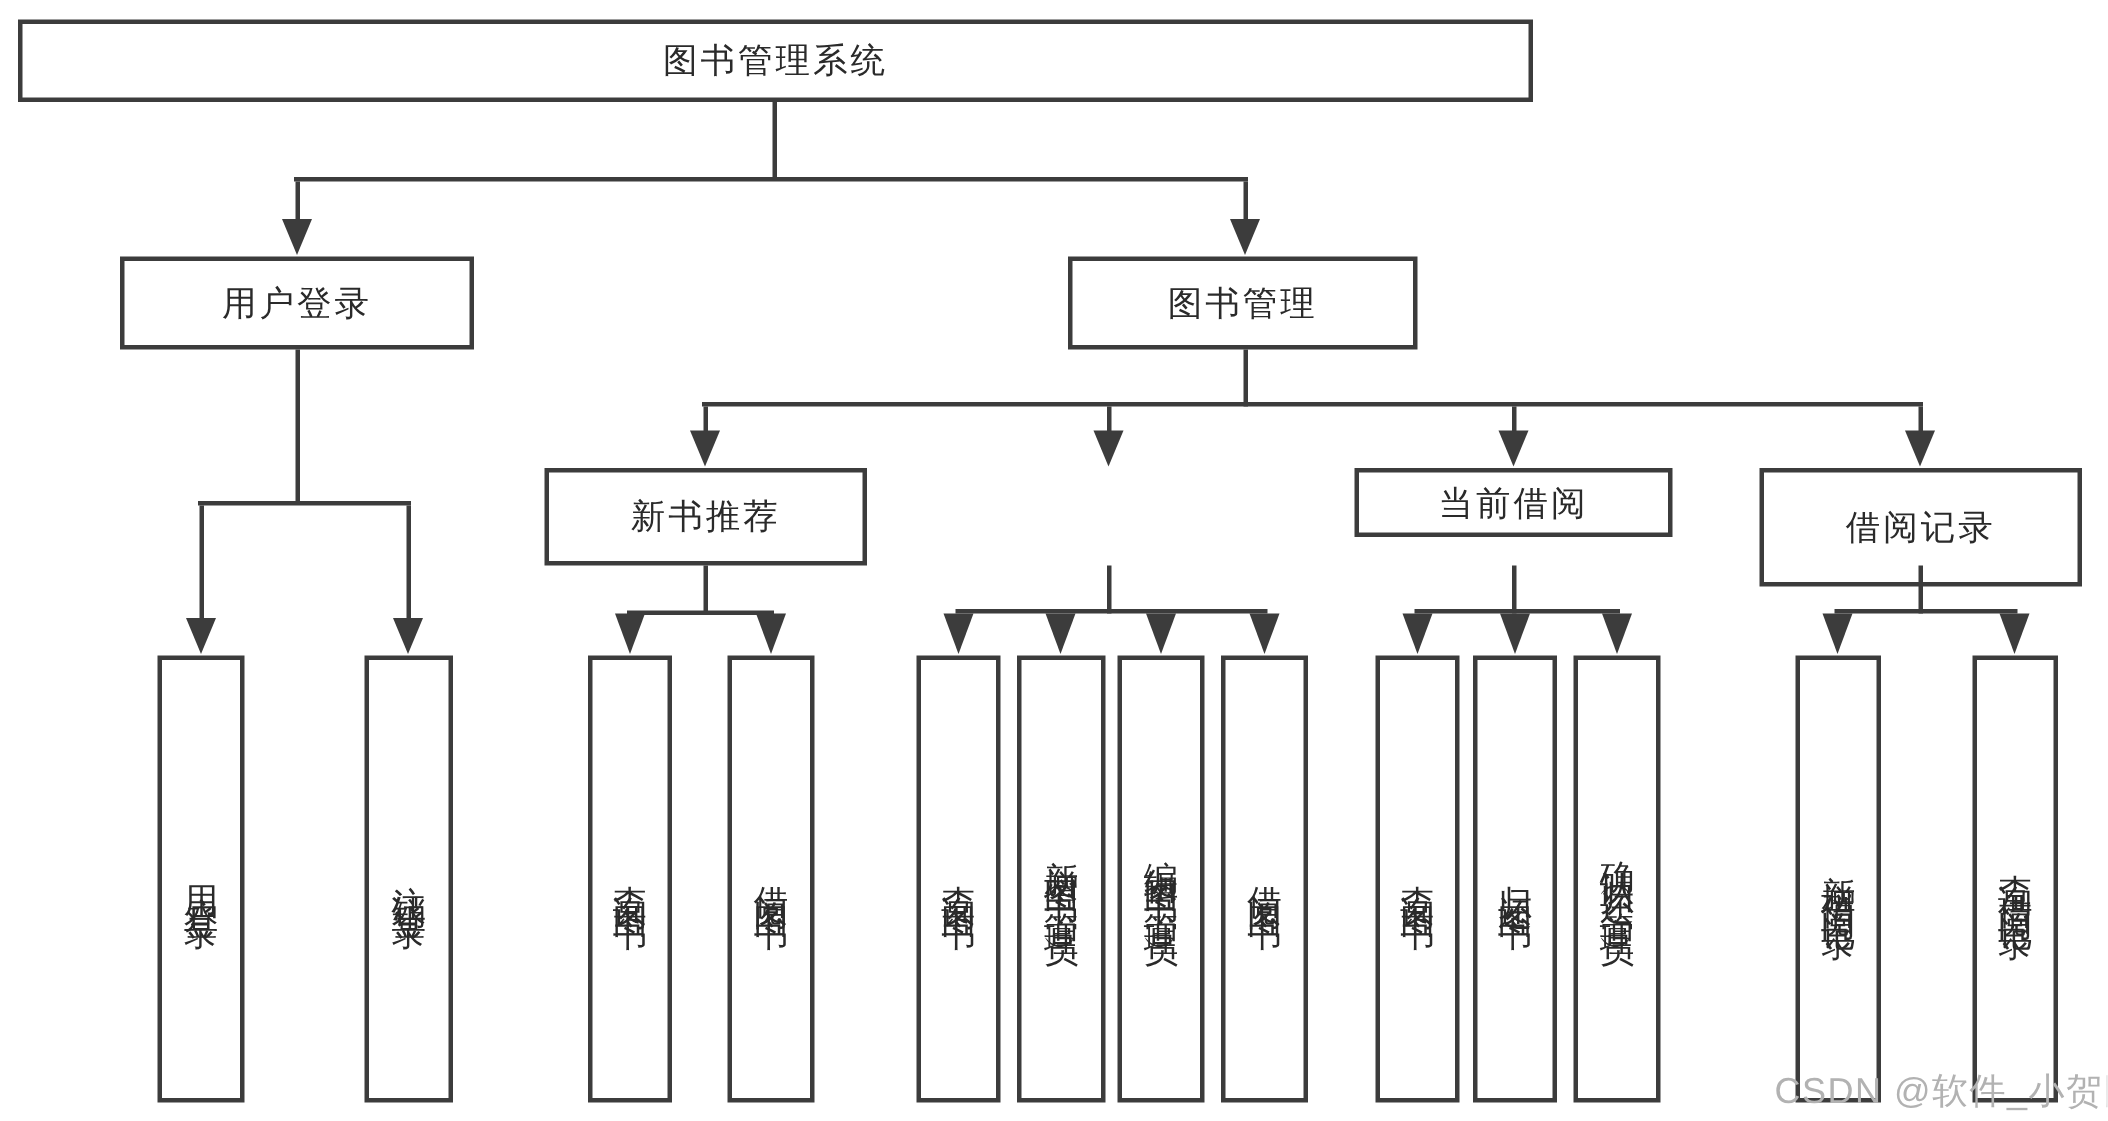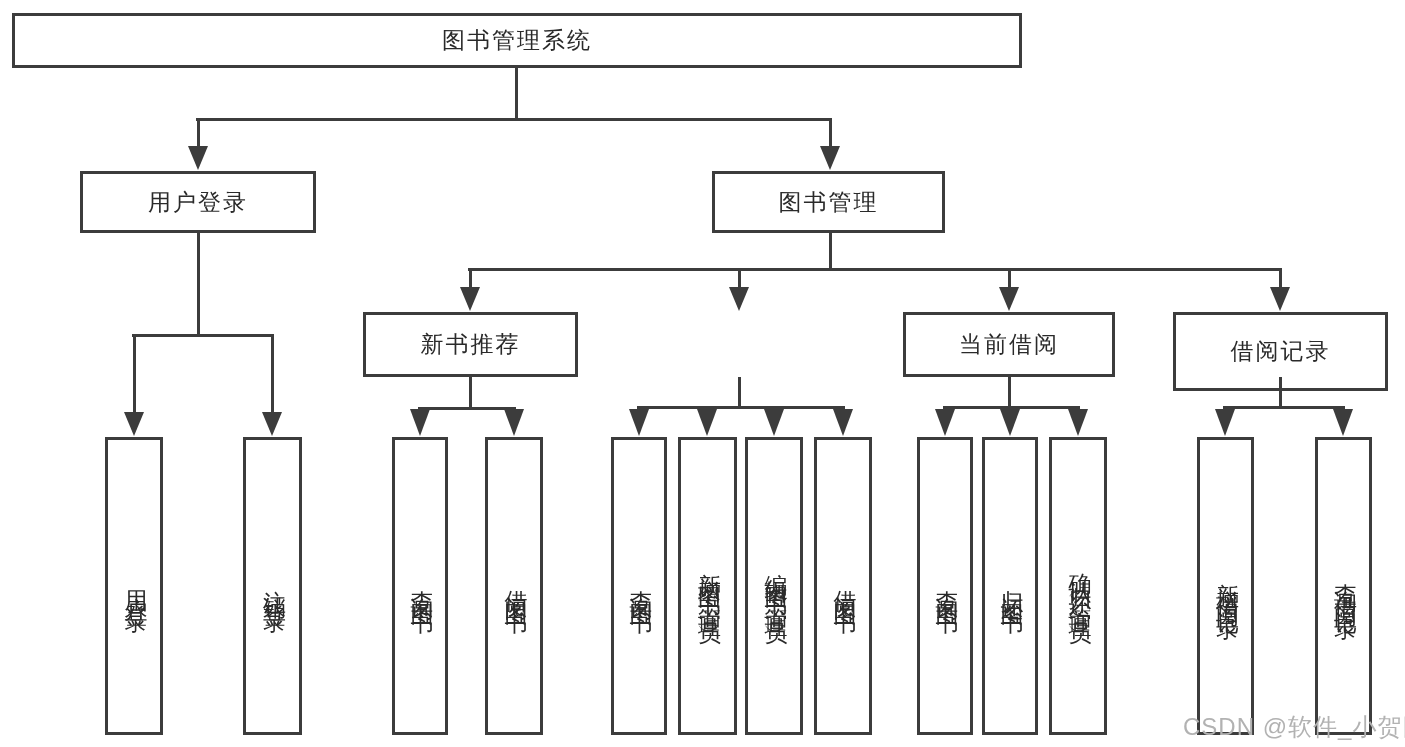--- a/index.html
+++ b/index.html
@@ -18,21 +18,20 @@
     display:flex;
     align-items:center;
     justify-content:center;
     color:#2a2a2a;
   }
   .box .lbl{
     font-size:23px;
     letter-spacing:2px;
     white-space:nowrap;
     color:#2a2a2a;
-    font-family:Liberation Mono, monospace;
   }
   .box.vtext .lbl{
     writing-mode:vertical-rl;
     text-orientation:mixed;
     letter-spacing:7px;
     line-height:1;
   }
   .hline,.vline{position:absolute;background:#3c3c3c;}
   .hline{height:3px;}
   .vline{width:3px;}
@@ -67,21 +66,21 @@
     <span class="lbl">用户登录</span>
   </div>
 
   <div class="box" style="left:712px;top:171px;width:233px;height:62px;">
     <span class="lbl">图书管理</span>
   </div>
 
   <div class="box" style="left:363px;top:312px;width:215px;height:65px;">
     <span class="lbl">新书推荐</span>
   </div>
-  <div class="box" style="left:903px;top:312px;width:212px;height:65px;">
+  <div class="box" style="left:903px;top:312px;width:212px;height:46px;">
     <span class="lbl">当前借阅</span>
   </div>
   <div class="box" style="left:1173px;top:312px;width:215px;height:79px;">
     <span class="lbl">借阅记录</span>
   </div>
 
   <div class="box vtext" style="left:105px;top:437px;width:58px;height:298px;">
     <span class="lbl">用户登录</span>
   </div>
   <div class="box vtext" style="left:243px;top:437px;width:59px;height:298px;">

